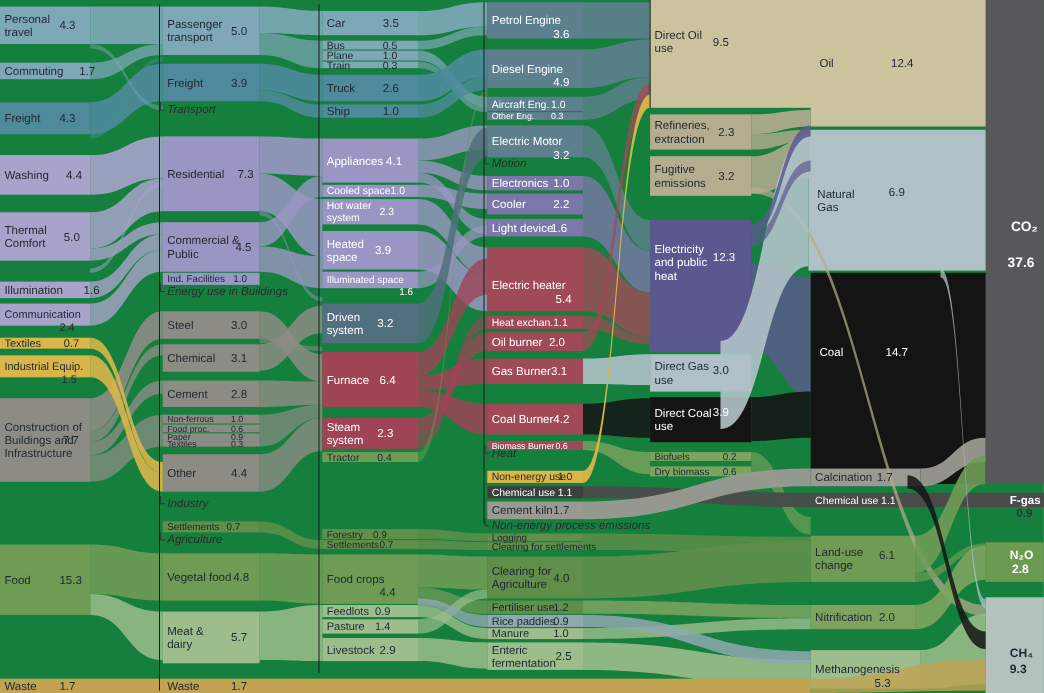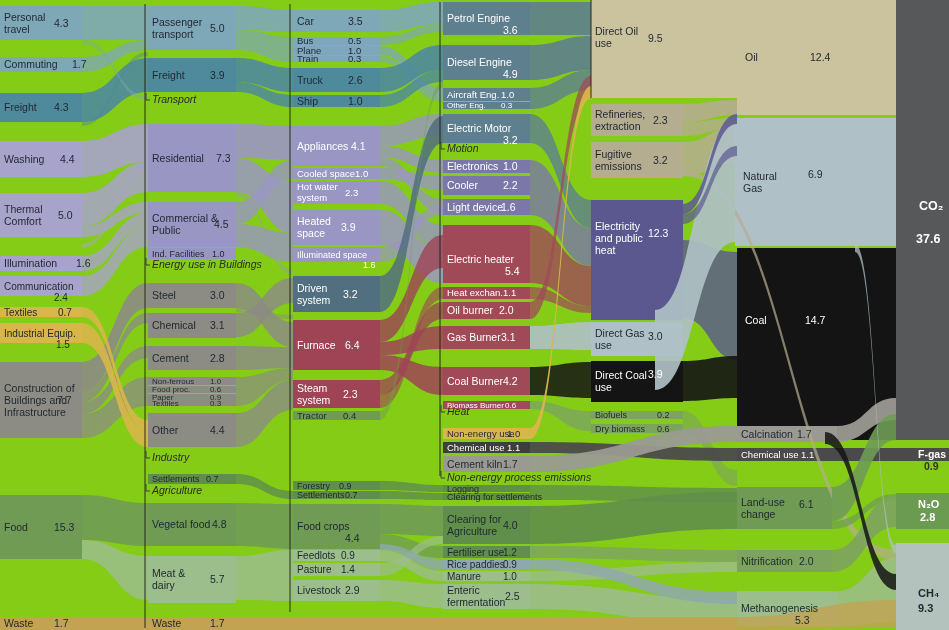--- a/index.html
+++ b/index.html
@@ -1,16 +1,16 @@
 <!DOCTYPE html>
 <html><head>
 <meta charset="utf-8">
 <style>
   html,body{margin:0;padding:0;background:#ffffff;}
-  .figure{width:949px;height:630px;position:relative;overflow:hidden;background:#84cc16;}
+  .figure{width:949px;height:630px;position:relative;overflow:hidden;background:#15803d;}
   svg{display:block;}
   svg text{font-family:"Liberation Sans","DejaVu Sans",sans-serif;}
 </style>
 </head>
 <body>
 
 <div class="figure">
   <svg width="949" height="630" viewBox="0 0 949 630" xmlns="http://www.w3.org/2000/svg">
       <path d="M82,6 C115,6 115,6 148,6 L148,40 C115,40 115,40 82,40 Z" fill="#7EA7B8" opacity="0.9"></path>
       <path d="M82,57 C115,57 115,40 148,40 L148,50 C115,50 115,72 82,72 Z" fill="#7EA7B8" opacity="0.75"></path>

